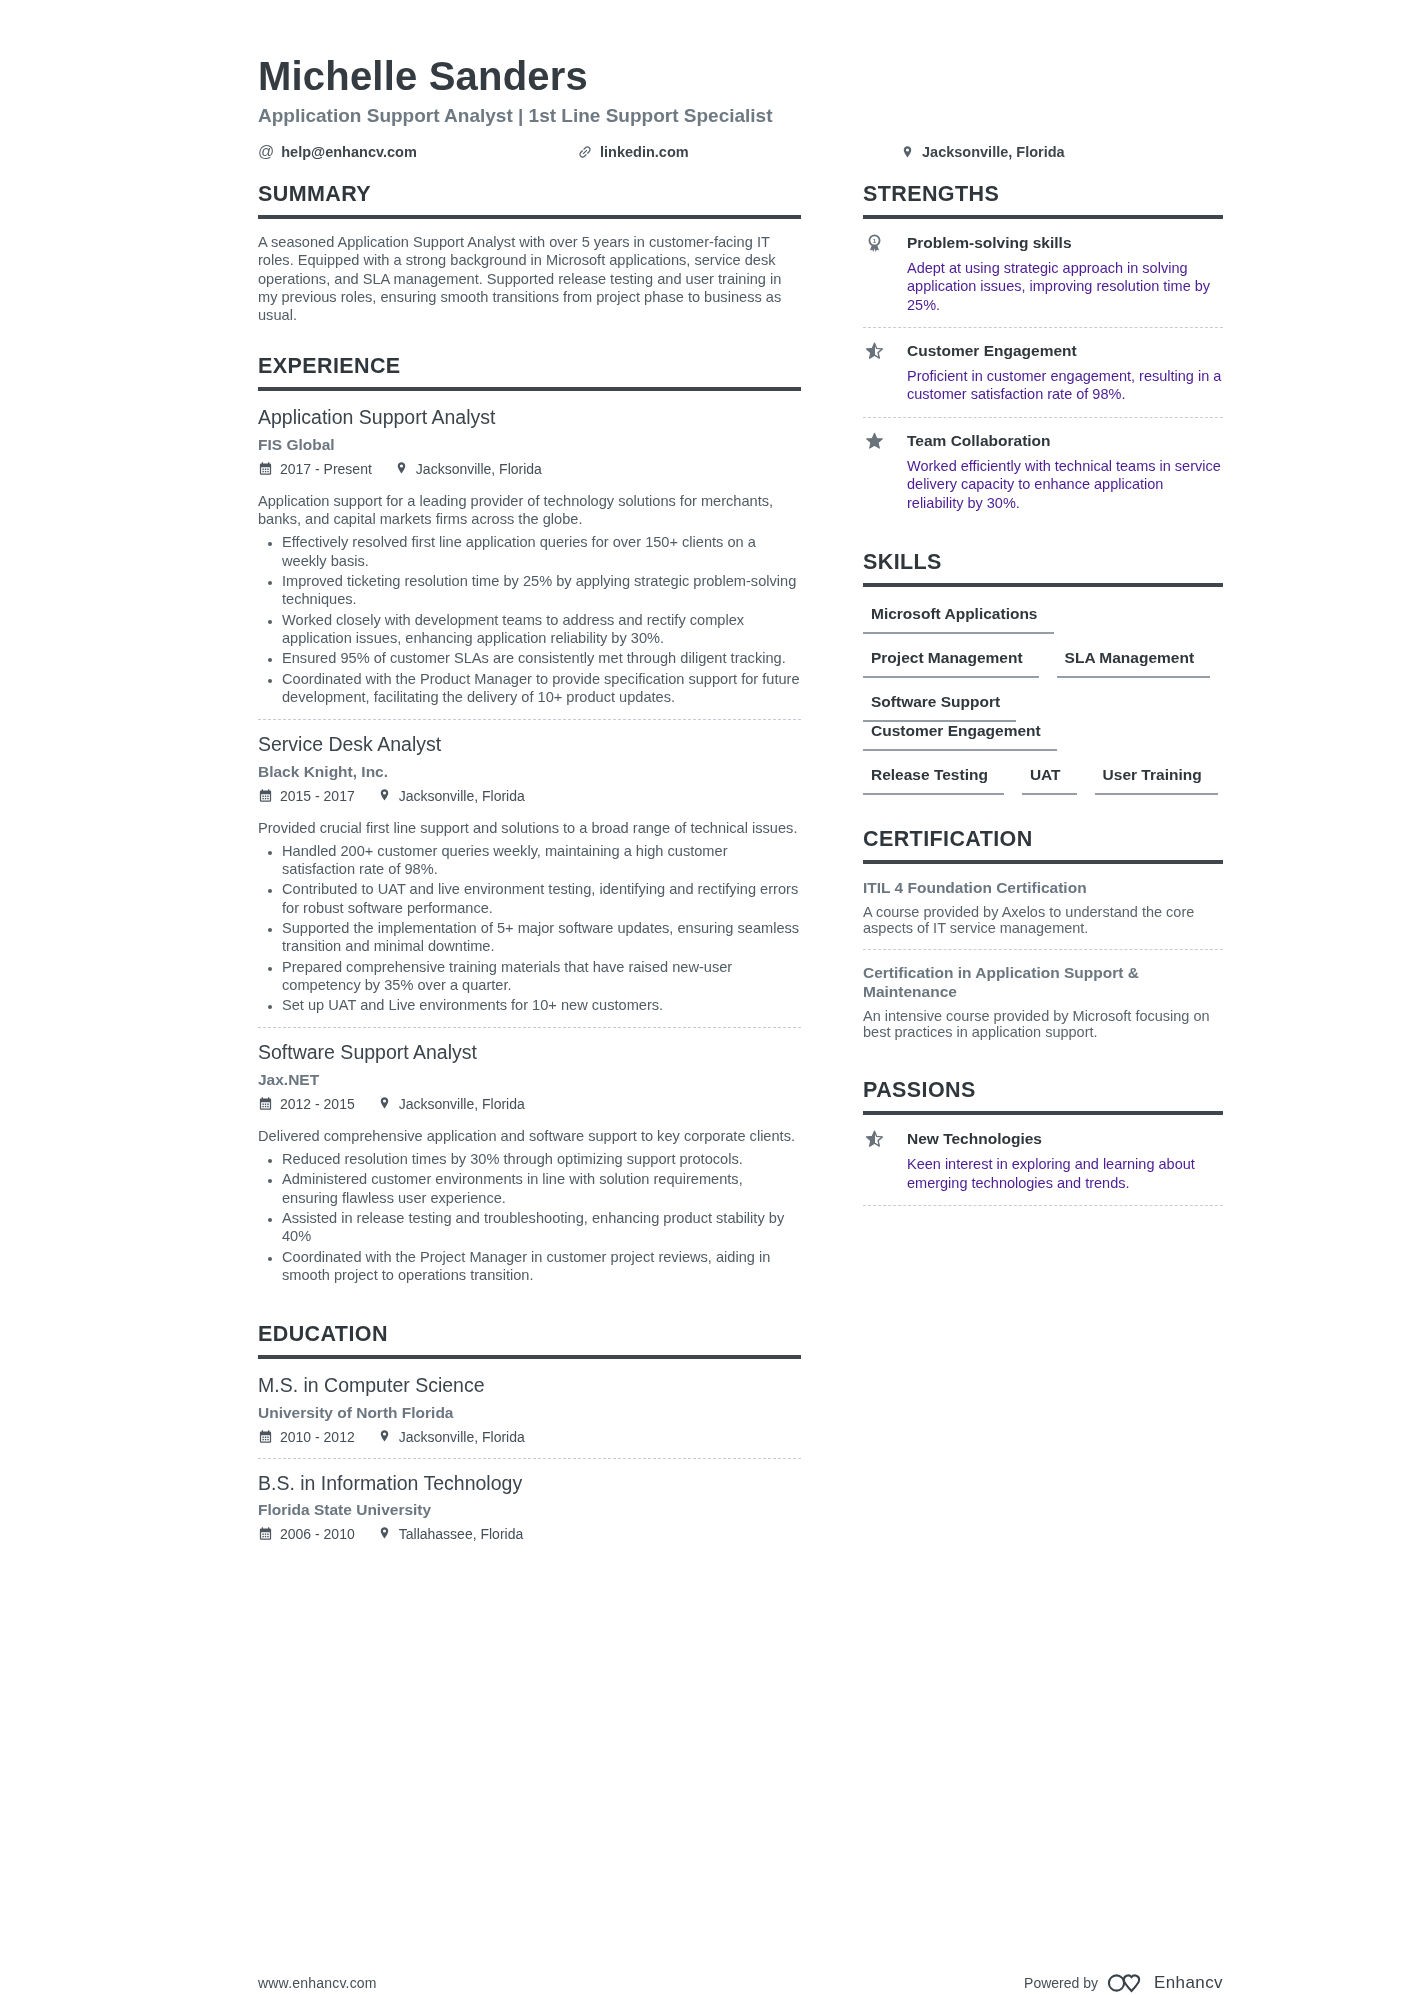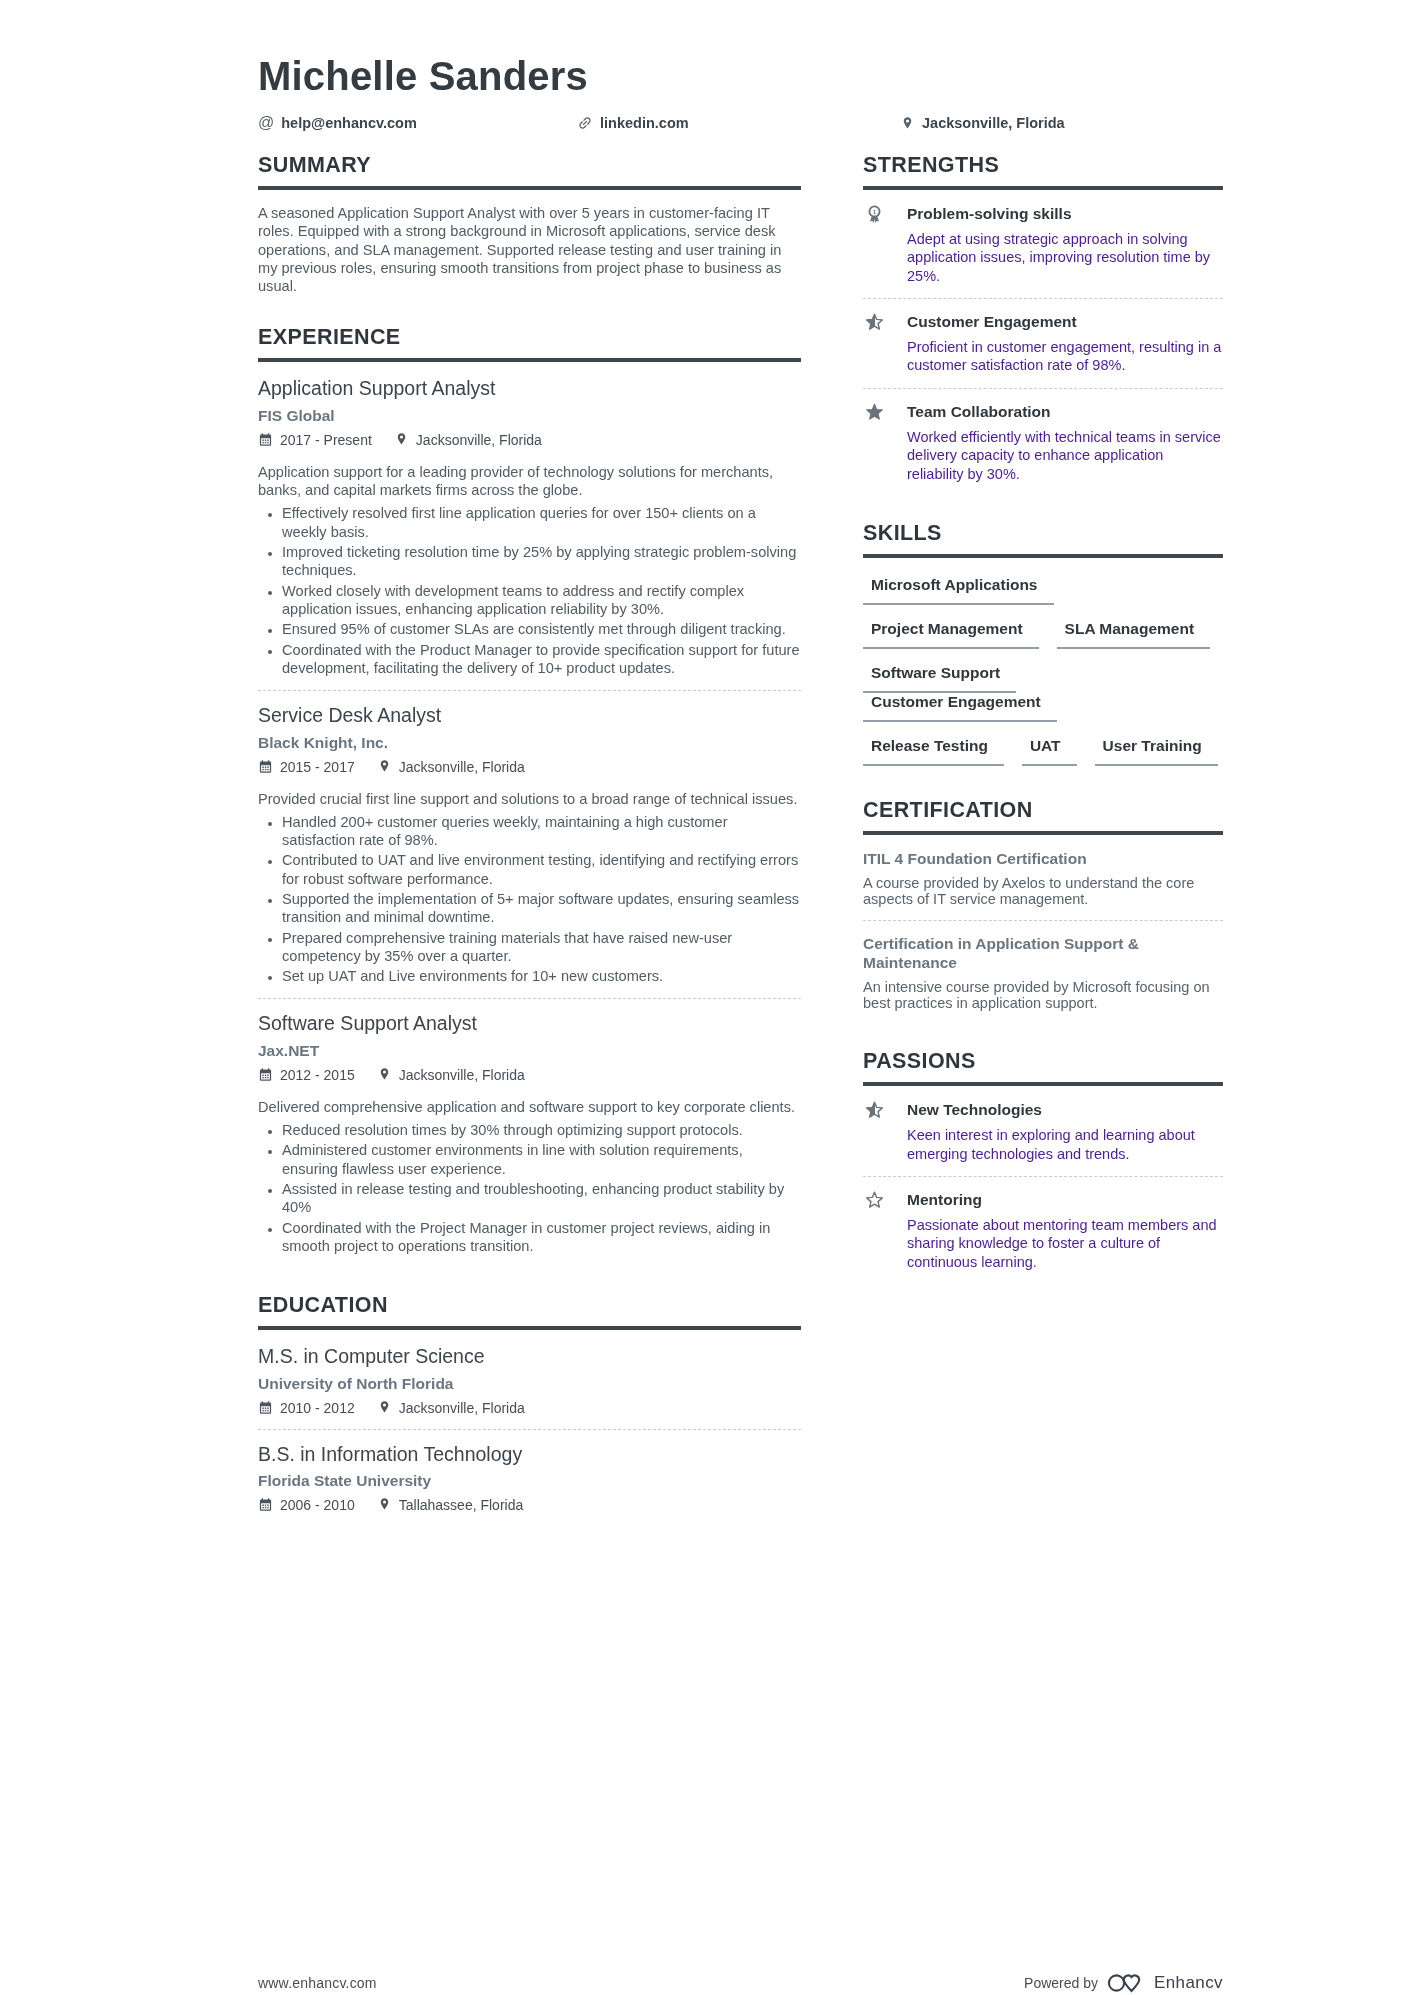--- a/index.html
+++ b/index.html
@@ -104,20 +104,21 @@
       <stop offset="50%" stop-color="#6a737b"></stop>
       <stop offset="50%" stop-color="#ffffff" stop-opacity="0"></stop>
     </linearGradient>
   </defs>
 </svg>
 
 <div class="page">
 
   <header class="content-width">
     <h1 class="name">Michelle Sanders</h1>
+    <div class="headline">Application Support Analyst | 1st Line Support Specialist</div>
     <div class="contact-row">
       <span class="contact">
         <span class="at-glyph">@</span>
         <span>help@enhancv.com</span>
       </span>
       <span class="contact">
         <svg class="icon-svg" width="16" height="16" viewBox="0 0 24 24" style="transform:rotate(-45deg)">
           <path fill="#59626a" d="M17 7h-4v1.9h4c1.71 0 3.1 1.39 3.1 3.1s-1.39 3.1-3.1 3.1h-4V17h4c2.76 0 5-2.24 5-5s-2.24-5-5-5zm-6 0H7c-2.76 0-5 2.24-5 5s2.24 5 5 5h4v-1.9H7c-1.71 0-3.1-1.39-3.1-3.1S5.29 8.9 7 8.9h4V7zm-3 6h8v-2H8v2z"></path>
         </svg>
         <span>linkedin.com</span>
@@ -397,31 +398,20 @@
             </svg>
           </span>
           <div>
             <div class="rc-title">New Technologies</div>
             <div class="rc-text">Keen interest in exploring and learning about emerging technologies and trends.</div>
           </div>
         </div>
 
         <div class="rc-dashed"></div>
 
-        <div class="rc-item">
-          <span class="rc-icon">
-            <svg width="23" height="23" viewBox="-1 -1 26 26">
-              <path d="M12 2.6l2.5 5.9 6.4.55-4.85 4.2 1.45 6.25L12 16.2 6.5 19.5l1.45-6.25L3.1 9.05l6.4-.55z" fill="none" stroke="#6a737b" stroke-width="1.6" stroke-linejoin="round"></path>
-            </svg>
-          </span>
-          <div>
-            <div class="rc-title">Mentoring</div>
-            <div class="rc-text">Passionate about mentoring team members and sharing knowledge to foster a culture of continuous learning.</div>
-          </div>
-        </div>
       </section>
     </div>
   </div>
 
   <footer class="content-width">
     <span class="site-link">www.enhancv.com</span>
     <span class="powered">
       <span class="powered-label">Powered by</span>
       <svg width="38" height="24" viewBox="0 0 38 24" fill="none" stroke="#39424a" stroke-width="2.1">
         <circle cx="9.5" cy="12" r="7.6"></circle>

